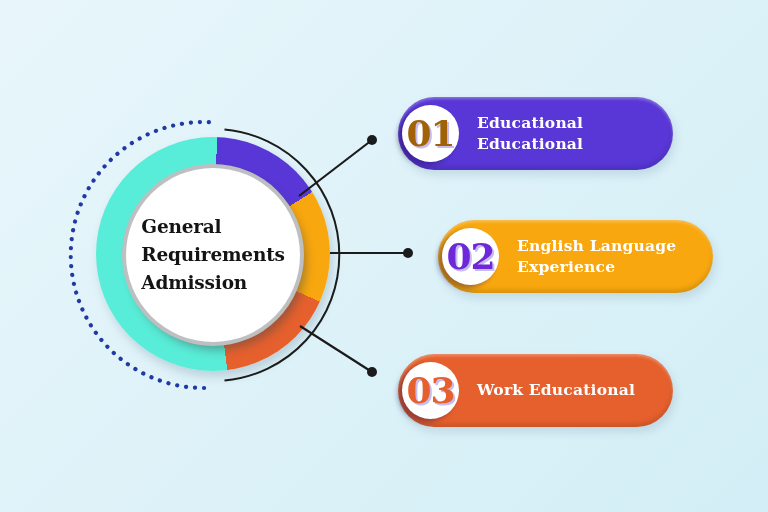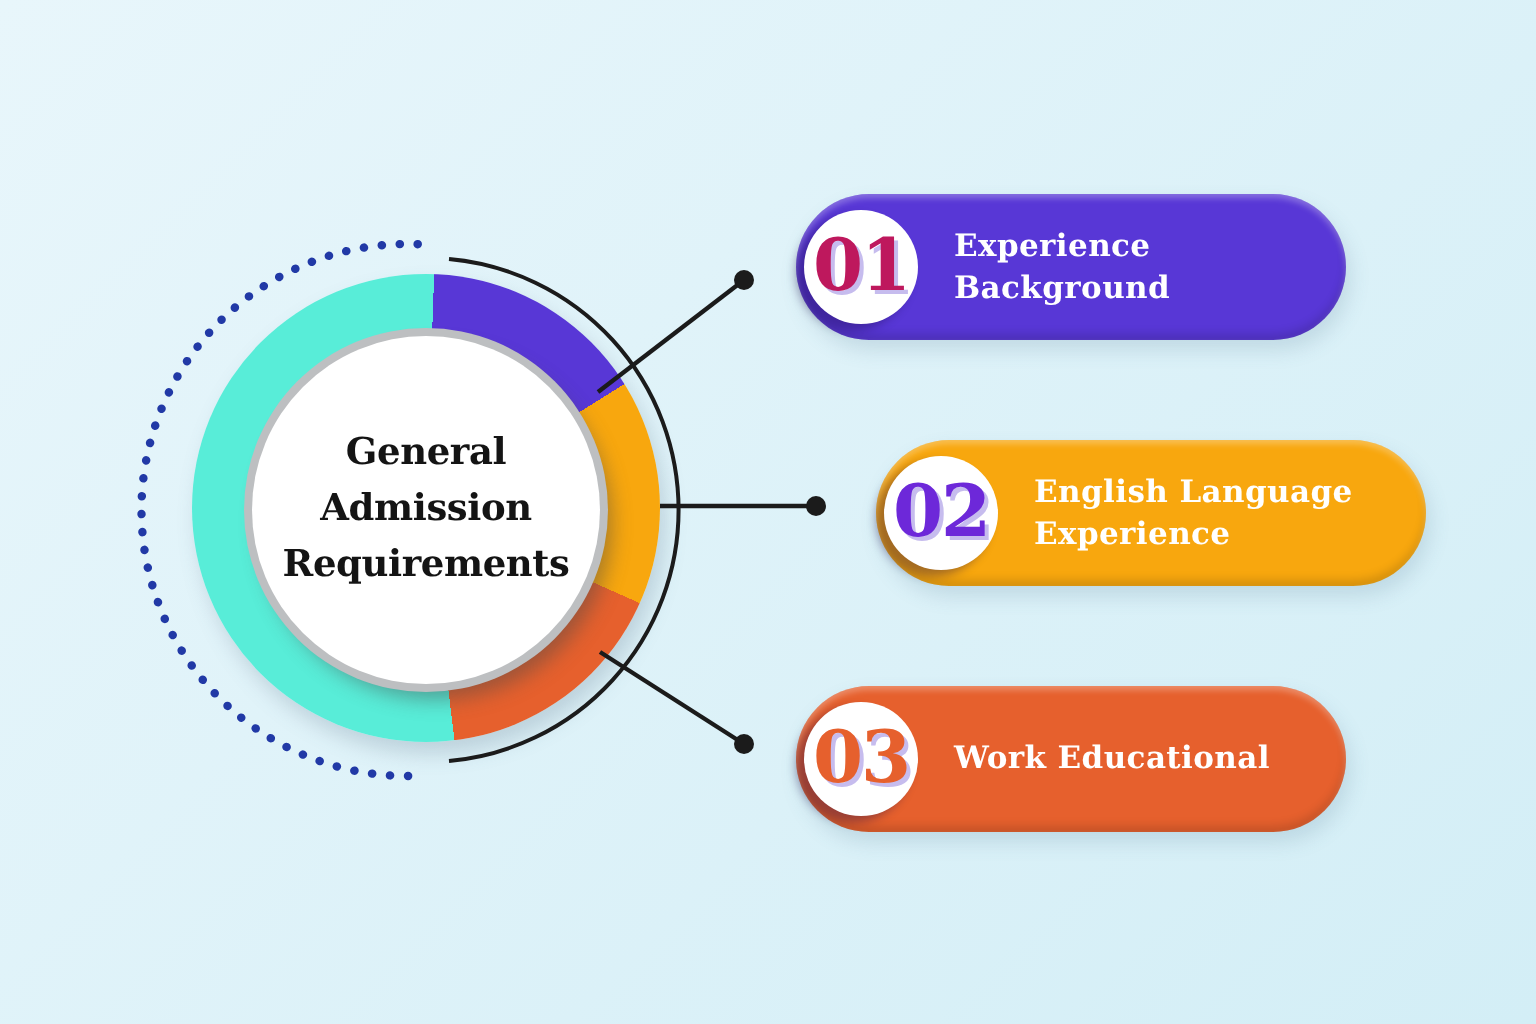--- a/index.html
+++ b/index.html
@@ -13,21 +13,21 @@
   
   .donut{position:absolute;left:96px;top:137px;width:234px;height:234px;z-index:1;}
   .donut-ring{
     position:absolute;left:0;top:0;width:234px;height:234px;border-radius:50%;
     box-shadow:3px 6px 10px rgba(90,115,135,0.25);
   }
   .donut-center{
     position:absolute;left:30px;top:31px;width:174px;height:174px;border-radius:50%;
     background:#ffffff;
     box-shadow:0 0 0 4px var(--ring-gray), 5px 7px 10px 1px rgba(70,70,70,0.45);
-    display:flex;align-items:center;justify-content:center;text-align:center;
+    display:flex;align-items:center;justify-content:center;text-align:left;
     z-index:3;
   }
   .center-title{
     font-weight:bold;font-size:18.5px;line-height:1.5;color:var(--title-ink);
     letter-spacing:-0.2px;
   }
   .center-title span{display:block;}
   
   .decor{position:absolute;left:0;top:0;width:768px;height:512px;z-index:2;pointer-events:none;}
   .dotted-arc{fill:none;stroke:var(--dot-navy);stroke-width:4.2;stroke-linecap:round;stroke-dasharray:0.1 8.9;}
@@ -60,45 +60,45 @@
 </head>
 <body>
 
 <div class="canvas">
 
   <div class="donut">
     <div class="donut-ring" style="background: conic-gradient(from 2deg, rgb(88, 55, 214) 0deg, rgb(88, 55, 214) 56deg, rgb(248, 167, 14) 56deg, rgb(248, 167, 14) 112deg, rgb(230, 96, 45) 112deg, rgb(230, 96, 45) 171deg, rgb(88, 237, 216) 171deg, rgb(88, 237, 216) 360deg);"></div>
     <div class="donut-center">
       <div class="center-title">
         <span>General</span>
+        <span>Requirements</span>
         <span>Admission</span>
-        <span>Requirements</span>
       </div>
     </div>
   </div>
 
   <svg class="decor" viewBox="0 0 768 512">
     <path class="dotted-arc" d="M 208.9 122.1 A 133 133 0 1 0 208.9 387.9"></path>
     <path class="solid-arc" d="M 224.5 129.5 A 126 126 0 0 1 224.5 380.5"></path>
     <line class="connector" x1="299" y1="196" x2="372" y2="140"></line>
     <circle class="connector-dot" cx="372" cy="140" r="5"></circle>
     <line class="connector" x1="330" y1="253" x2="408" y2="253"></line>
     <circle class="connector-dot" cx="408" cy="253" r="5"></circle>
     <line class="connector" x1="300" y1="326" x2="372" y2="372"></line>
     <circle class="connector-dot" cx="372" cy="372" r="5"></circle>
   </svg>
 
   <div class="pill pill-1" style="background-color: rgb(88, 55, 214);">
-    <div class="pill-badge" style="color: #be185d;">01</div>
-    <div class="pill-label">Experience Background</div>
+    <div class="pill-badge" style="color: #a16207;">01</div>
+    <div class="pill-label">Educational Educational</div>
   </div>
 
   <div class="pill pill-2" style="background-color: rgb(248, 167, 14);">
     <div class="pill-badge" style="color: #6d28d9;">02</div>
     <div class="pill-label">English Language Experience</div>
   </div>
 
-  <div class="pill pill-3" style="background-color: rgb(230, 96, 45);">
+  <div class="pill pill-3" style="background-color: rgb(230, 96, 45); margin-top: 11px;">
     <div class="pill-badge" style="color: rgb(230, 96, 45);">03</div>
     <div class="pill-label">Work Educational</div>
   </div>
 
 </div>
 
 </body></html>

